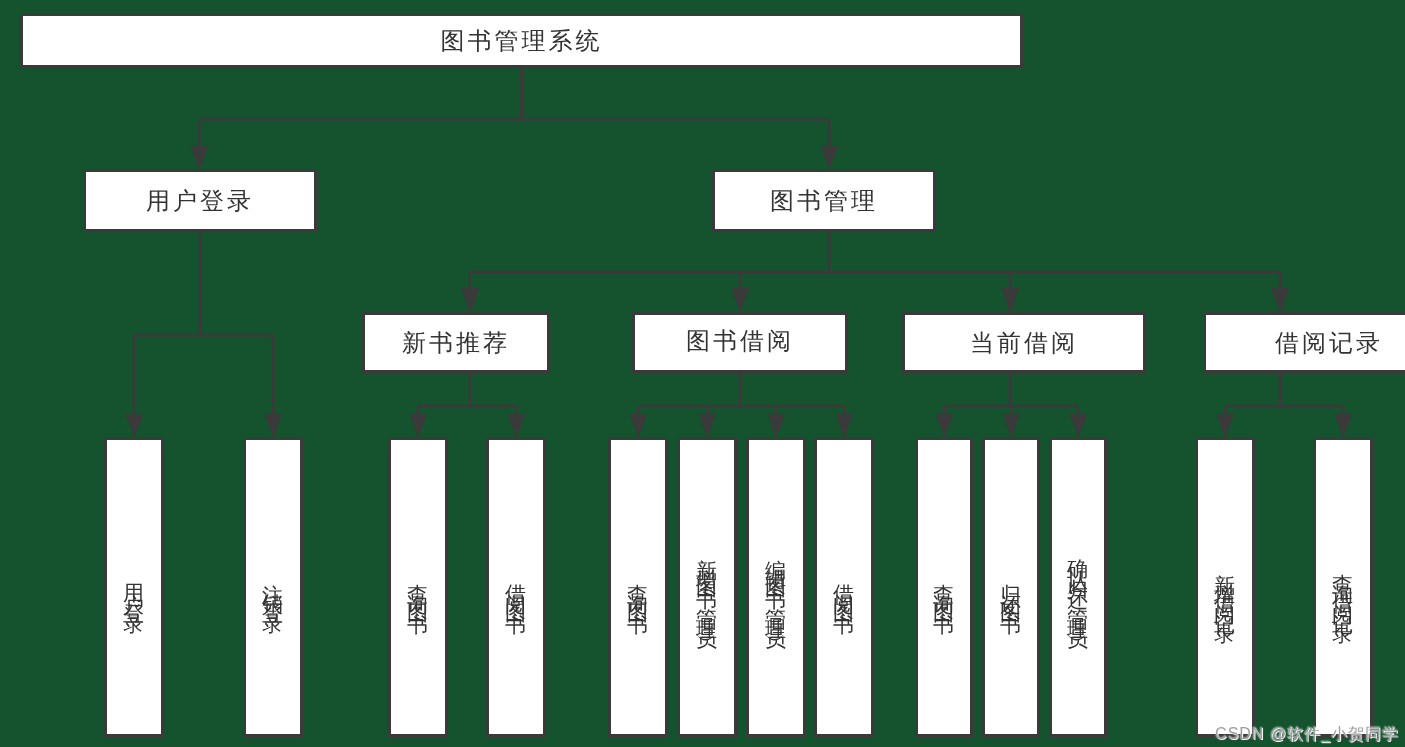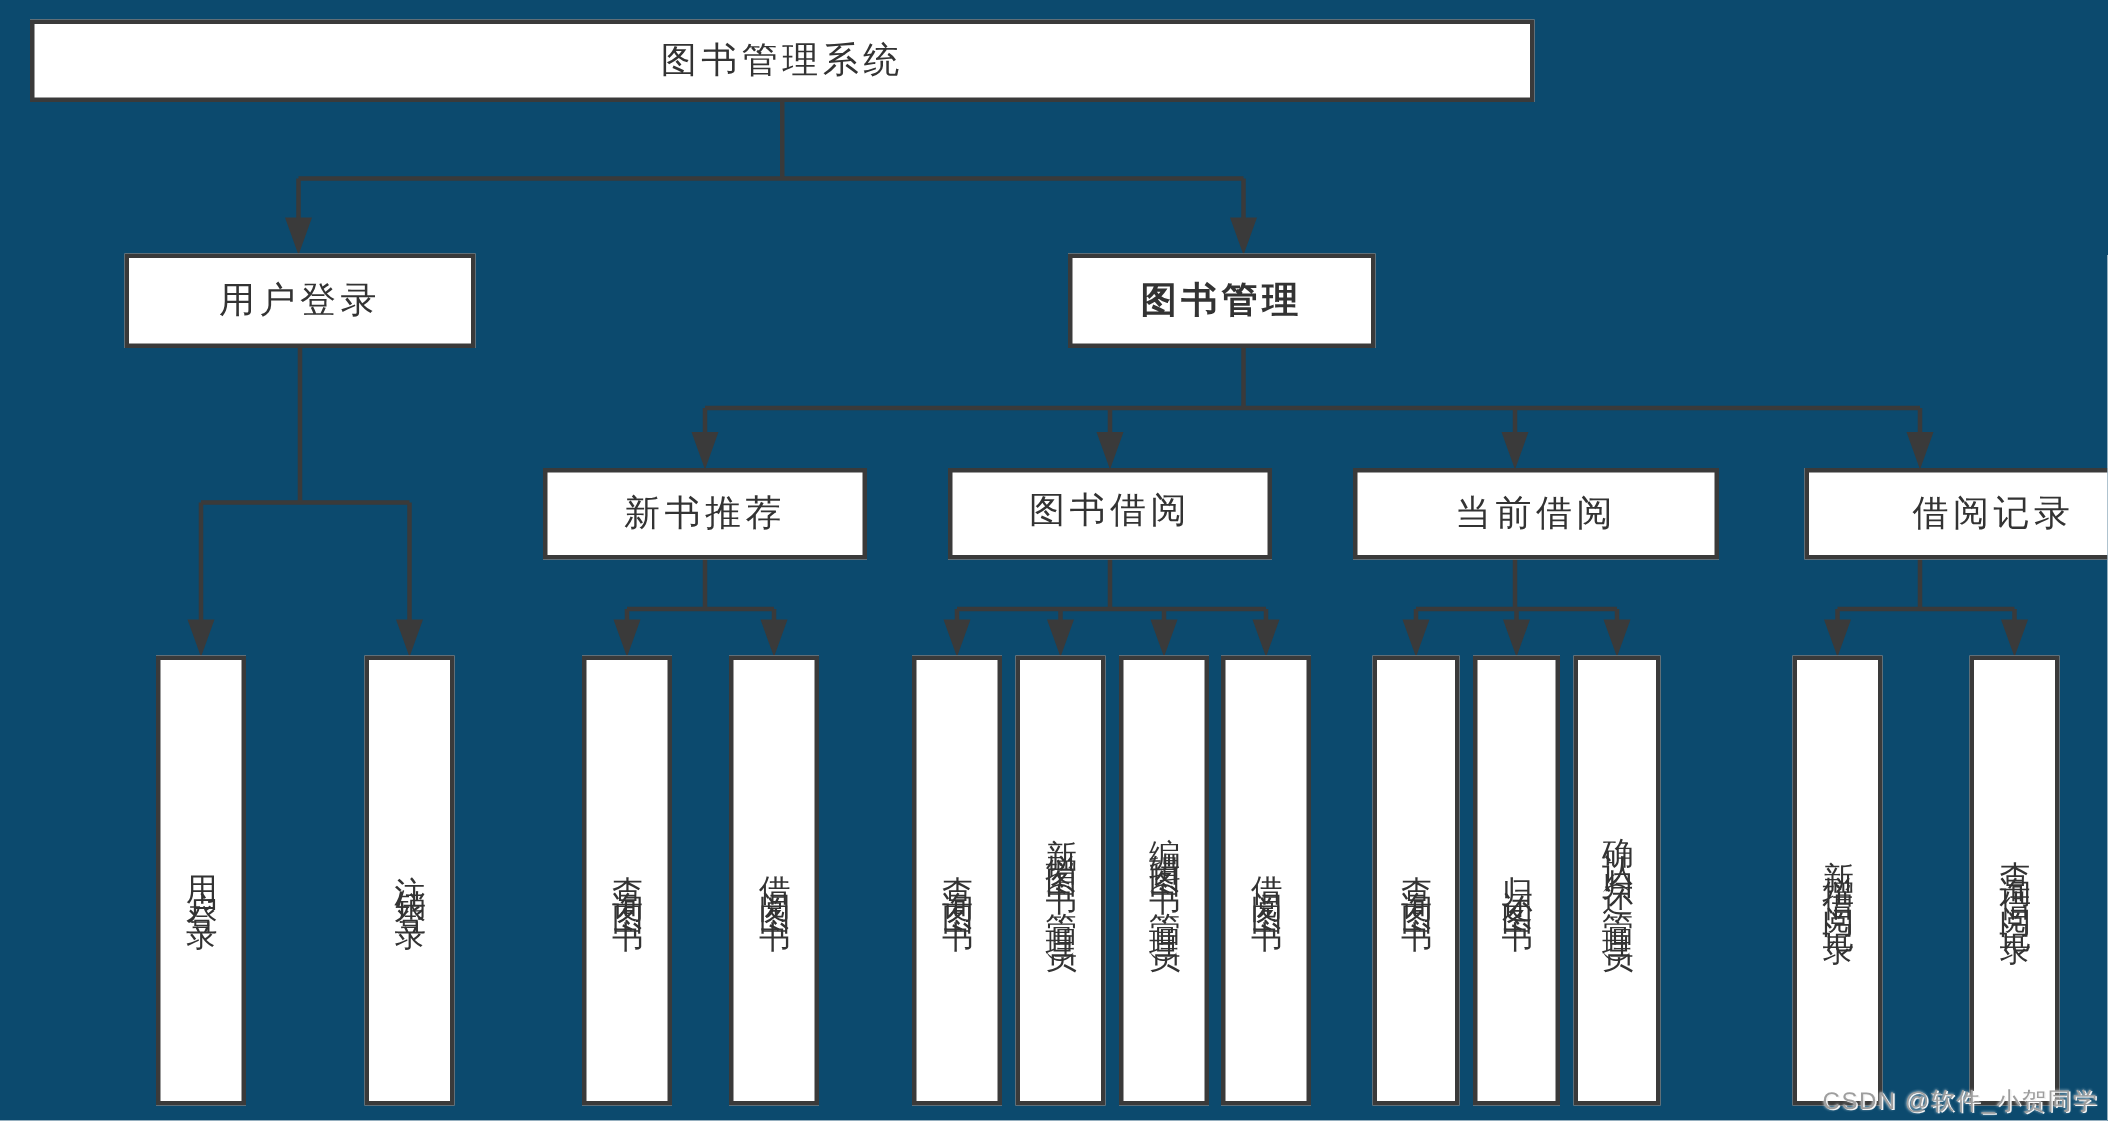--- a/index.html
+++ b/index.html
@@ -1,19 +1,19 @@
 <!DOCTYPE html>
 <html><head>
 <meta charset="utf-8">
 <style>
   html,body{margin:0;padding:0;background:#ffffff;}
   #stage{
     position:relative;
     width:1405px;height:747px;
-    background:#0c4a6e;
+    background:#14532d;
     overflow:hidden;
     font-family:"Liberation Sans","DejaVu Sans",sans-serif;
   }
   #connectors{position:absolute;left:0;top:0;z-index:0;}
   .box{
     position:absolute;
     box-sizing:border-box;
     border:3px solid #3a3a3a;
     background:#ffffff;
     color:#333333;
@@ -101,23 +101,23 @@
       <polygon points="1002,413 1020,413 1011,438"></polygon>
       <polygon points="1069,413 1087,413 1078,438"></polygon>
       <polygon points="1216,413 1234,413 1225,438"></polygon>
       <polygon points="1334,413 1352,413 1343,438"></polygon>
     </g>
   </svg>
 
   <div class="box h-box" style="left:20px;top:13px;width:1003px;height:55px;">图书管理系统</div>
 
   <div class="box h-box" style="left:83px;top:169px;width:234px;height:63px;">用户登录</div>
-  <div class="box h-box" style="left:712px;top:169px;width:205px;height:63px;font-weight:bold;">图书管理</div>
+  <div class="box h-box" style="left:712px;top:169px;width:224px;height:63px;">图书管理</div>
 
-  <div class="box h-box" style="left:362px;top:312px;width:216px;height:61px;">新书推荐</div>
+  <div class="box h-box" style="left:362px;top:312px;width:188px;height:61px;">新书推荐</div>
   <div class="box h-box" style="left:632px;top:312px;width:216px;height:61px;font-family:Liberation Mono, monospace;">图书借阅</div>
   <div class="box h-box" style="left:902px;top:312px;width:244px;height:61px;">当前借阅</div>
   <div class="box h-box" style="left:1203px;top:312px;width:216px;height:61px;padding-left:36px;">借阅记录</div>
 
   <div class="box v-box" style="left:104px;top:437px;width:60px;height:300px;">用户登录</div>
   <div class="box v-box" style="left:243px;top:437px;width:60px;height:300px;">注销登录</div>
 
   <div class="box v-box" style="left:388px;top:437px;width:60px;height:300px;">查询图书</div>
   <div class="box v-box" style="left:486px;top:437px;width:60px;height:300px;">借阅图书</div>
 

